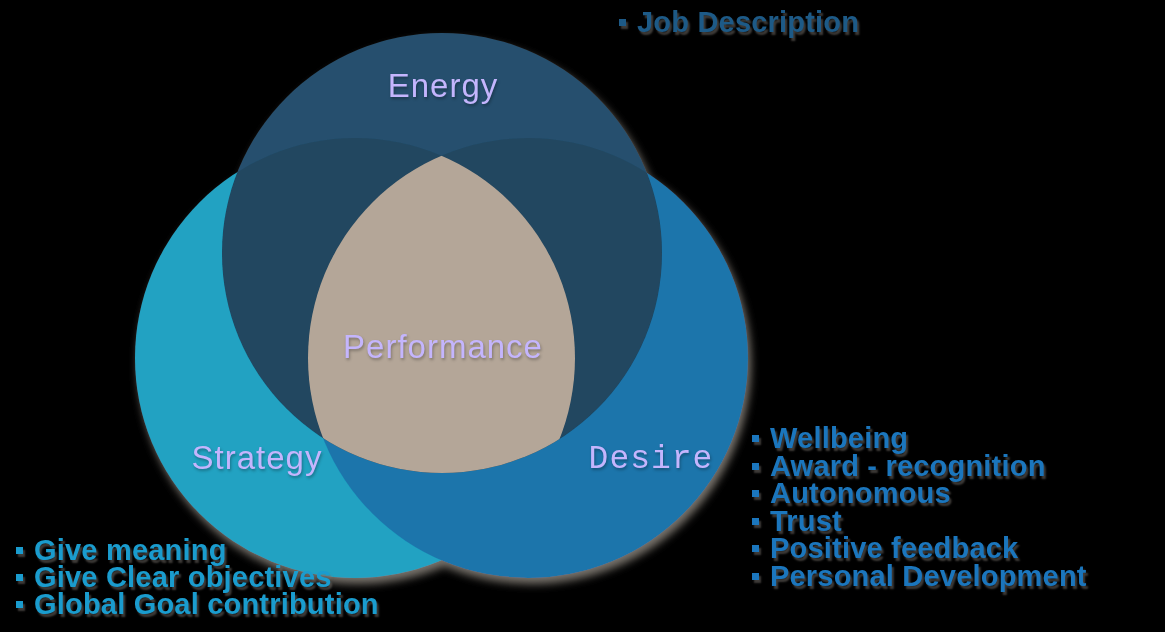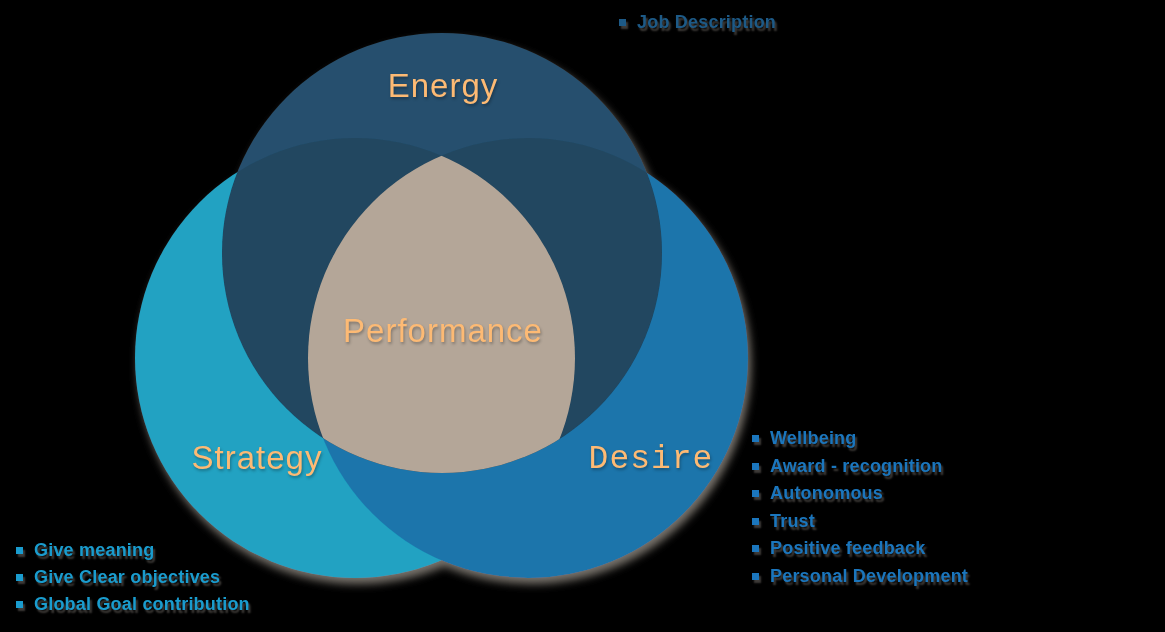--- a/index.html
+++ b/index.html
@@ -16,30 +16,30 @@
     font-family: "Liberation Sans", sans-serif;
   }
   #venn-svg {
     position: absolute;
     left: 0;
     top: 0;
   }
   .circle-label {
     position: absolute;
     transform: translate(-50%, -50%);
-    color: #fdba74;
+    color: #c4b5fd;
     font-size: 33px;
     font-weight: 400;
     letter-spacing: 1px;
     white-space: nowrap;
     text-shadow: 1px 2px 3px rgba(0,0,0,0.30);
   }
   .factor-list {
     position: absolute;
-    font-size: 18px;
+    font-size: 29px;
     font-weight: 700;
     letter-spacing: 0.2px;
     text-shadow: 2px 3px 2px rgba(115,110,104,0.55);
   }
   .factor-item {
     display: flex;
     align-items: center;
     white-space: nowrap;
   }
   .bullet {
@@ -90,21 +90,21 @@
       <g clip-path="url(#clipStrategy)">
         <g clip-path="url(#clipDesire)">
           <circle cx="442" cy="253" r="220" fill="#B4A698"></circle>
         </g>
       </g>
     </g>
   </svg>
 
   <div class="circle-label" style="left:443px; top:86px;">Energy</div>
 
-  <div class="circle-label" style="left:443px; top:331px;">Performance</div>
+  <div class="circle-label" style="left:443px; top:347px;">Performance</div>
 
   <div class="circle-label" style="left:257px; top:458px;">Strategy</div>
 
   <div class="circle-label" style="left:651px; top:459px;font-family:Liberation Mono, monospace;">Desire</div>
 
   <div class="factor-list" style="left: 619px; top: 9px; color: rgb(29, 90, 135);">
     <div class="factor-item row-h27">
       <span class="bullet"></span>
       <span>Job Description</span>
     </div>

